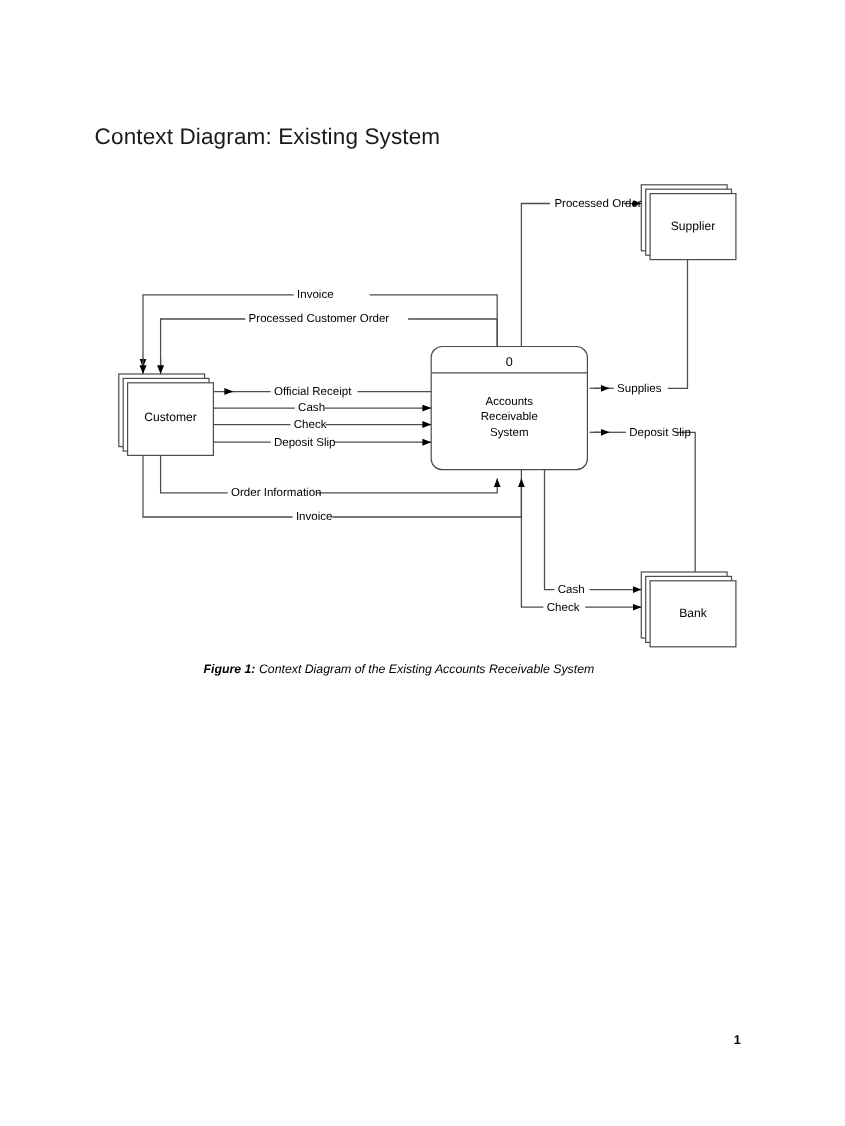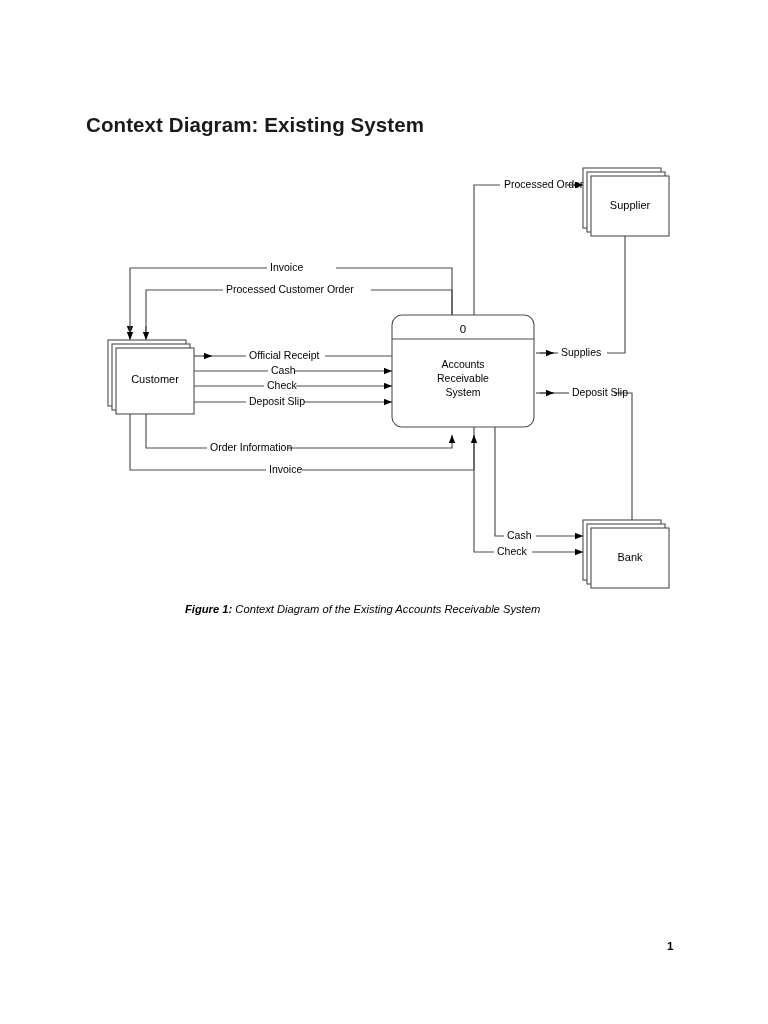--- a/index.html
+++ b/index.html
@@ -18,21 +18,21 @@
   .page {
     position: absolute;
     inset: 0;
     background: #ffffff;
   }
   .page-title {
     position: absolute;
     left: 86px;
     top: 113px;
     font-size: 20.5px;
-    font-weight: 700;
+    font-weight: 400;
     color: #1a1a1a;
     letter-spacing: 0.1px;
     white-space: nowrap;
   }
   .diagram-wrap {
     position: absolute;
     left: 80px;
     top: 150px;
     width: 620px;
     height: 440px;

